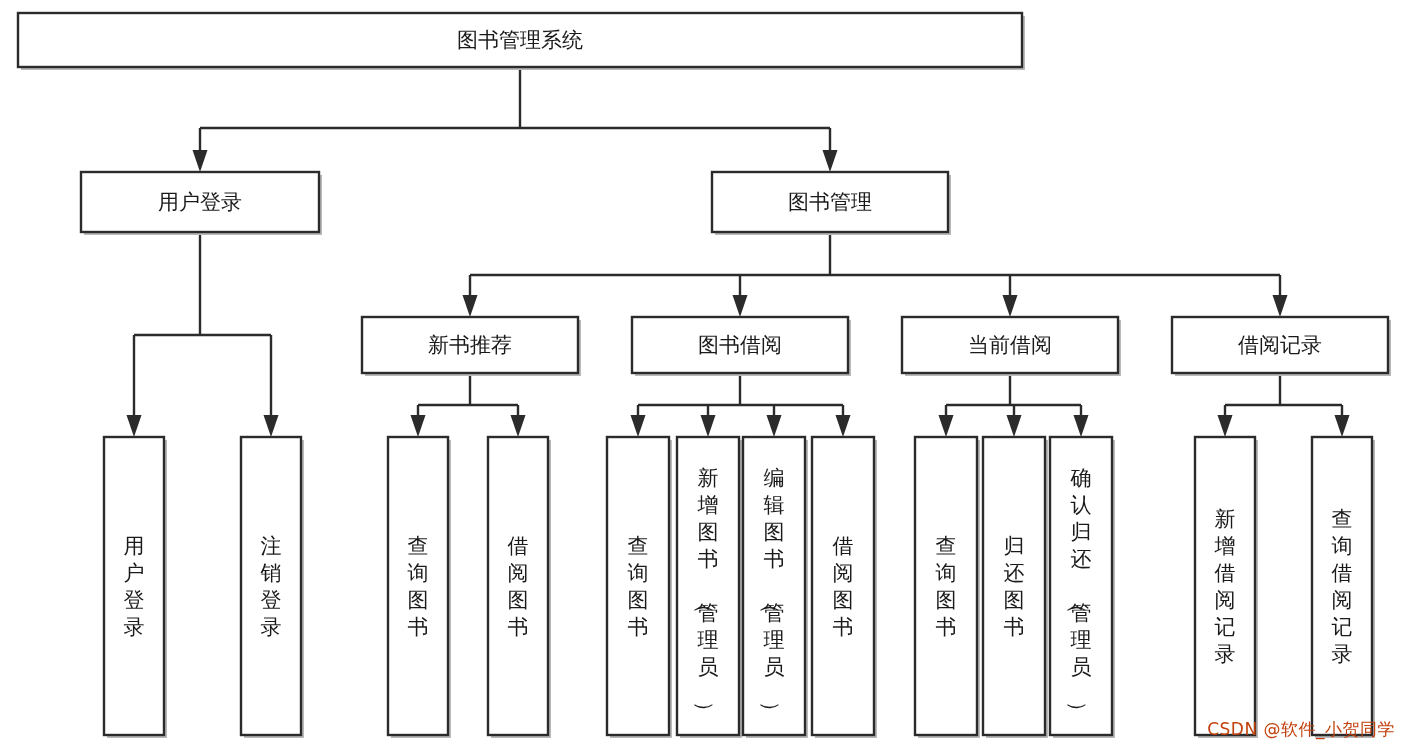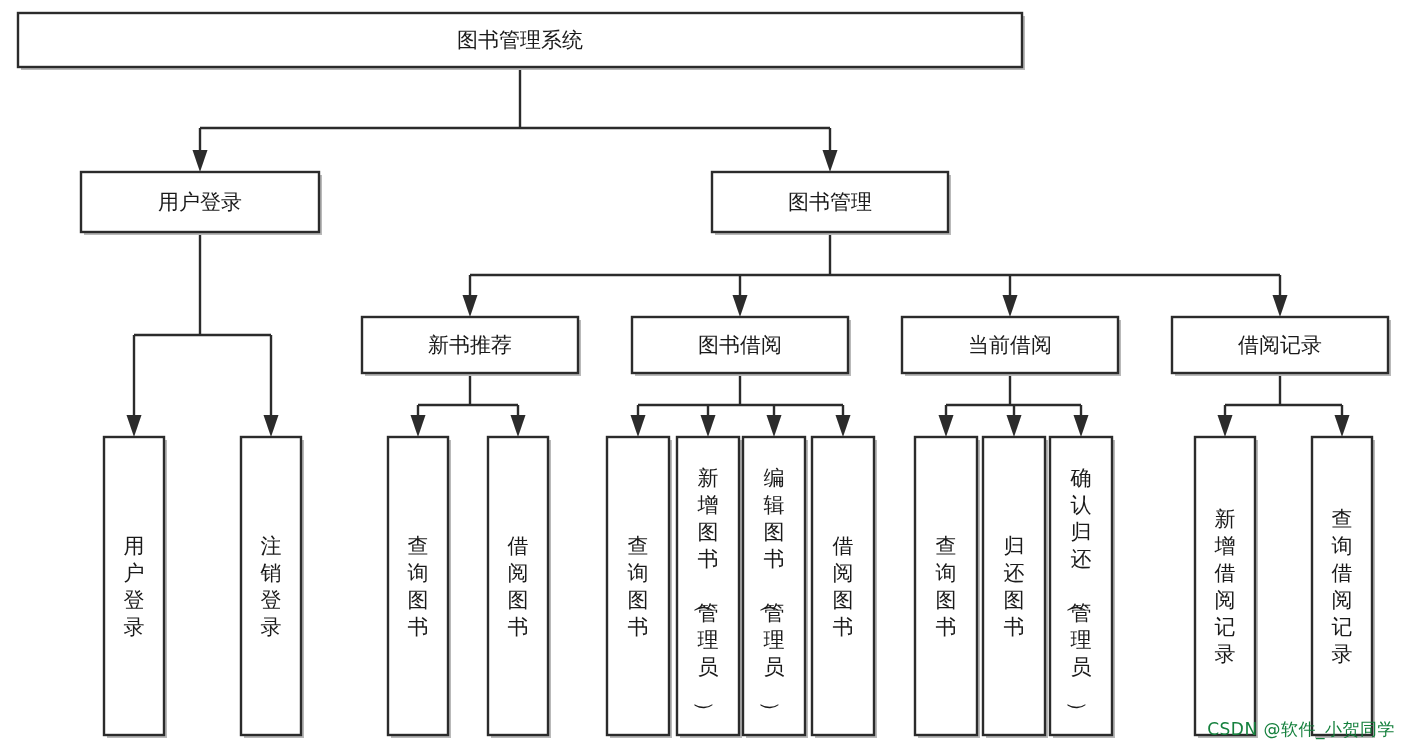--- a/index.html
+++ b/index.html
@@ -62,21 +62,21 @@
     text-anchor: middle;
     dominant-baseline: middle;
     white-space: pre;
   }
   .watermark {
     position: absolute;
     right: 10px;
     bottom: 6px;
     font-family: "DejaVu Sans", "Liberation Sans", sans-serif;
     font-size: 17px;
-    color: #15803d;
+    color: #c2410c;
     letter-spacing: 0.5px;
     user-select: none;
     pointer-events: none;
   }
 </style>
 </head>
 <body>
 
 <div id="diagram-root">
   <svg id="tree-svg" viewBox="0 0 1405 747" xmlns="http://www.w3.org/2000/svg">

